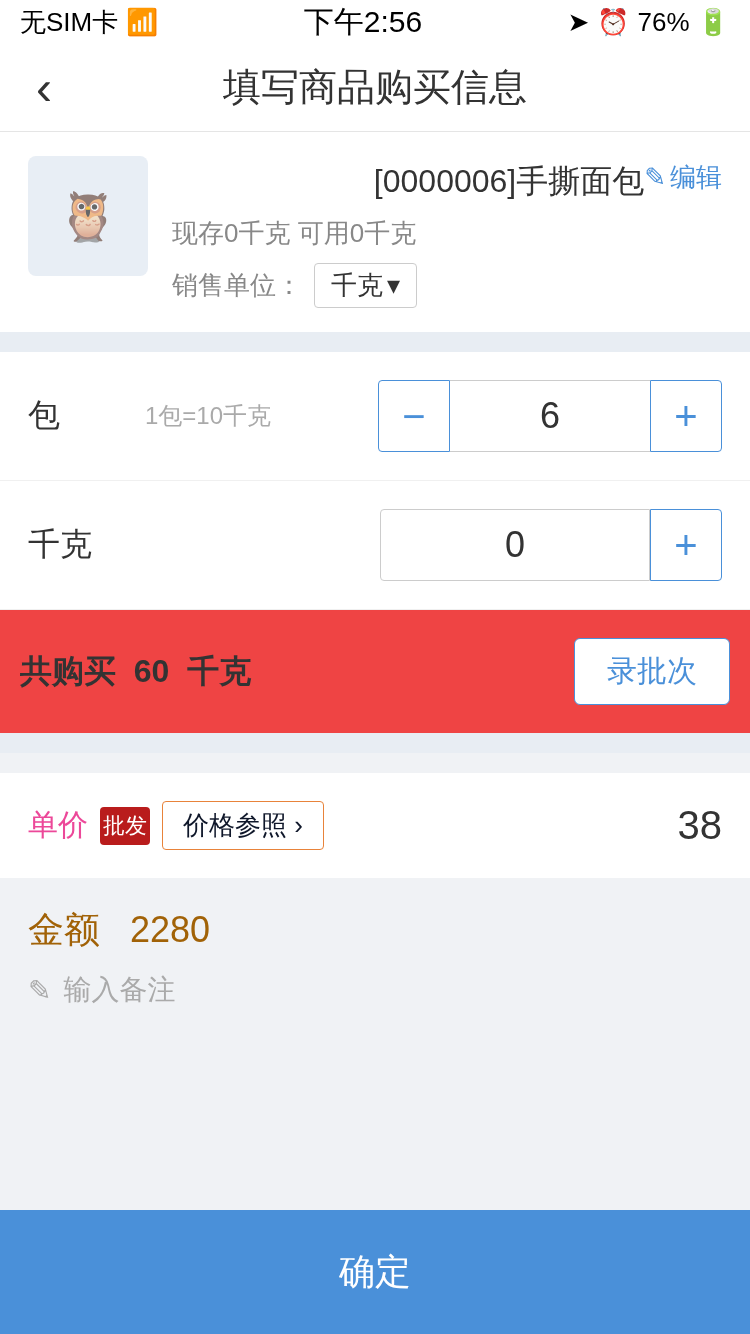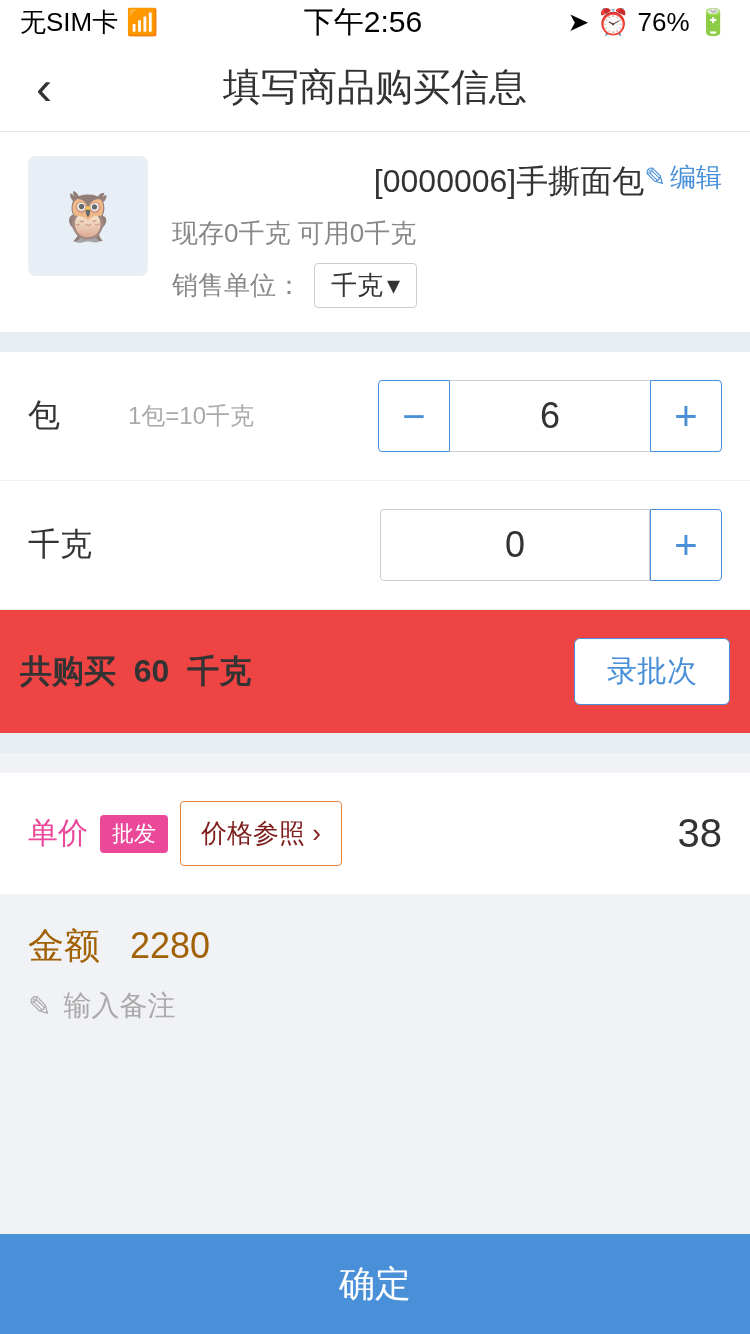--- a/index.html
+++ b/index.html
@@ -145,21 +145,21 @@
       gap: 16px;
     }
     .input-label {
       font-size: 32px;
       color: #333;
       min-width: 80px;
     }
     .input-hint {
       font-size: 24px;
       color: #aaa;
-      margin-left: 4px;
+      margin-left: 21px;
     }
     .input-controls {
       margin-left: auto;
       display: flex;
       align-items: center;
       gap: 0;
     }
     .ctrl-btn {
       width: 72px;
       height: 72px;
@@ -246,32 +246,32 @@
     .price-left {
       display: flex;
       align-items: center;
       gap: 12px;
     }
     .price-label {
       font-size: 30px;
       color: #ec4899;
     }
     .price-tag {
-      background: #ec4899;
+      background: #b91c1c;
       color: #fff;
       font-size: 22px;
-      padding: 4px 12px;
+      padding: 4px 3px;
       border-radius: 4px;
     }
     .price-ref-btn {
       border: 1px solid #e8833a;
-      color: #7f1d1d;
+      color: #0f172a;
       background: #fff;
       font-size: 26px;
-      padding: 14px 20px;
+      padding: 6px 20px;
       border-radius: 4px;
       display: flex;
       align-items: center;
       gap: 4px;
     }
     .price-value {
       font-size: 40px;
       color: #333;
       font-weight: 500;
     }
@@ -302,21 +302,21 @@
       background: #f0f2f5;
       min-height: 300px;
     }
 
     
     .confirm-bar {
       position: fixed;
       bottom: 0;
       left: 0;
       width: 750px;
-      height: 100px;
+      height: 124px;
       background: #4a90d9;
       display: flex;
       align-items: center;
       justify-content: center;
       cursor: pointer;
     }
     .confirm-text {
       font-size: 36px;
       color: #fff;
       font-weight: 500;

